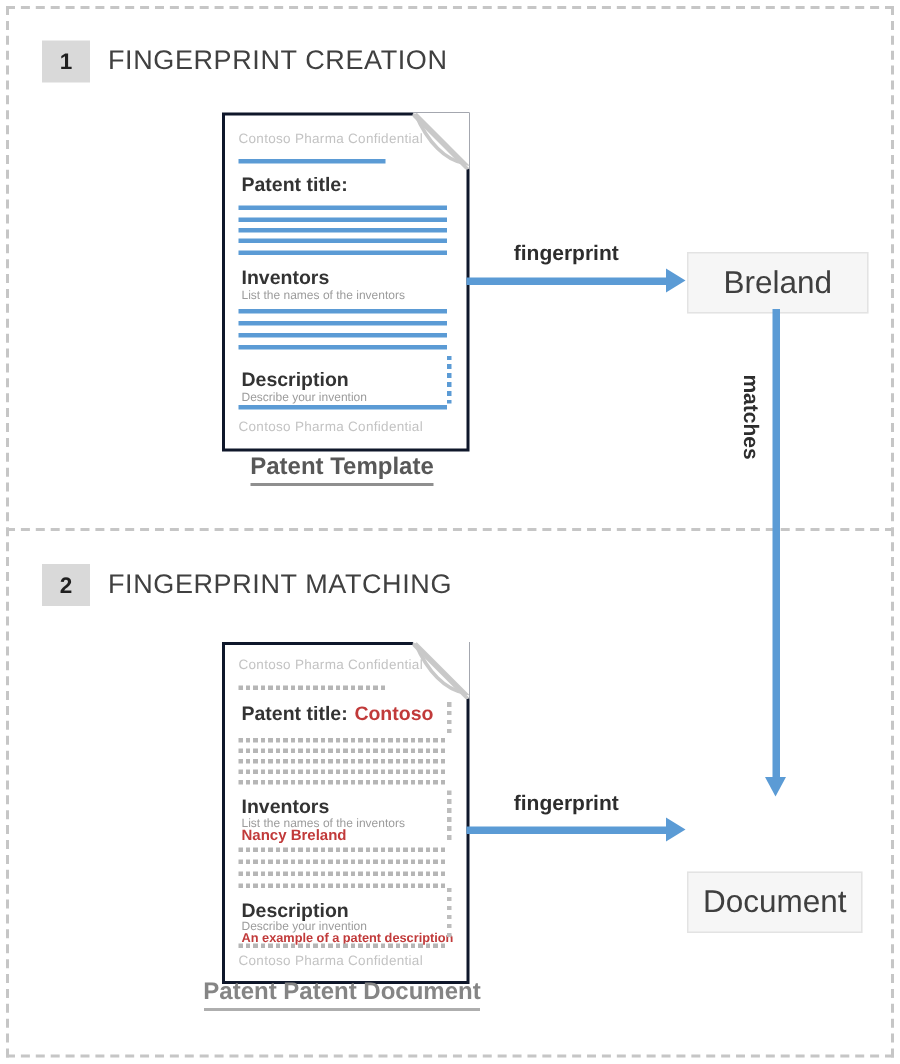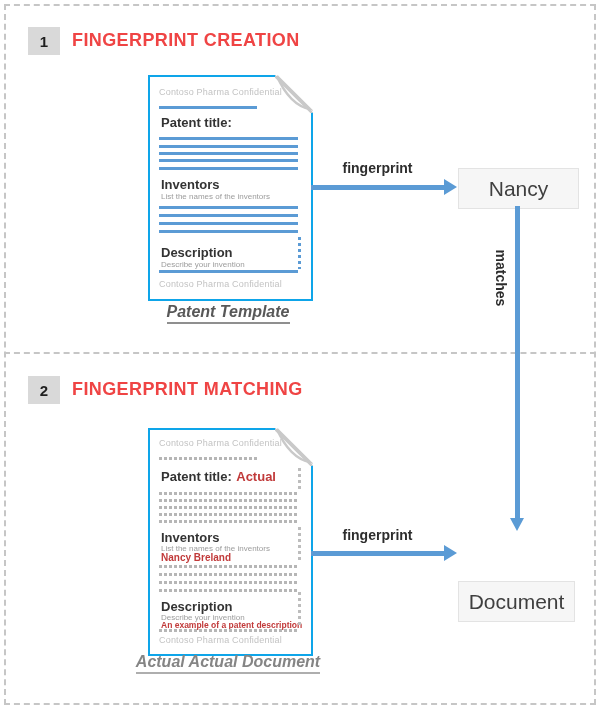--- a/index.html
+++ b/index.html
@@ -7,35 +7,35 @@
          font-family:"Liberation Sans",sans-serif;}
   .abs{position:absolute;}
 
   
   #outer-frame{left:4px;top:4px;width:588px;height:697px;border:2px dashed #c6c6c6;}
   #section-divider{left:4px;top:352px;width:592px;border-top:2px dashed #c6c6c6;}
 
   
   .badge{width:32px;height:28px;background:#d9d9d9;color:#1f1f1f;font-size:15px;font-weight:700;
          display:flex;align-items:center;justify-content:center;}
-  .sec-title{font-size:18px;font-weight:700;letter-spacing:.4px;color:#ef4444;white-space:nowrap;}
+  .sec-title{font-size:18px;font-weight:400;letter-spacing:.4px;color:#404040;white-space:nowrap;}
 
   
-  .doc{background:#ffffff;border:2px solid #0ea5e9;}
+  .doc{background:#ffffff;border:2px solid #0f172a;}
   .fold{position:absolute;top:-2px;right:-2px;}
   .doc-inner{position:absolute;inset:0;}
   .conf{font-size:9px;color:#c3c3c3;letter-spacing:.2px;white-space:nowrap;}
   .h-line{height:3px;background:#5B9BD5;}
   .squig{height:3px;background:repeating-linear-gradient(90deg,#b6b6b6 0 3px,rgba(0,0,0,0) 3px 5px);}
   .vdots-blue{width:3px;background:repeating-linear-gradient(180deg,#5B9BD5 0 3px,rgba(0,0,0,0) 3px 6px);}
   .vdots-gray{width:3px;background:repeating-linear-gradient(180deg,#bdbdbd 0 3px,rgba(0,0,0,0) 3px 6px);}
   .fld{font-size:13px;font-weight:800;color:#333333;white-space:nowrap;}
   .hint{font-size:8px;color:#9c9c9c;white-space:nowrap;}
   .redval{color:#C13A3A;font-weight:800;white-space:nowrap;}
-  .cap-wrap{text-align:center;white-space:nowrap;font-style:italic;}
+  .cap-wrap{text-align:center;white-space:nowrap;}
   .cap1{display:inline-block;font-size:16px;font-weight:700;color:#585858;
         border-bottom:2px solid #8f8f8f;padding-bottom:1px;}
   .cap2{display:inline-block;font-size:16px;font-weight:700;color:#858585;
         border-bottom:2px solid #aeaeae;padding-bottom:1px;}
 
   
   .arrow-h{display:flex;align-items:center;height:16px;}
   .arrow-h .shaft{flex:1;height:5px;background:#5B9BD5;}
   .arrow-h .head{width:0;height:0;border-top:8px solid rgba(0,0,0,0);
                  border-bottom:8px solid rgba(0,0,0,0);border-left:13px solid #5B9BD5;}
@@ -91,38 +91,38 @@
   </div>
   <div class="abs cap-wrap" style="left:108px;top:303px;width:240px;">
     <span class="cap1">Patent Template</span>
   </div>
 
   <div class="abs arrow-label" style="left:311px;top:160px;width:133px;">fingerprint</div>
   <div class="abs arrow-h" style="left:311px;top:179px;width:146px;">
     <div class="shaft"></div>
     <div class="head"></div>
   </div>
-  <div class="abs node" style="left:458px;top:168px;width:119px;height:39px;">Nancy</div>
+  <div class="abs node" style="left:458px;top:168px;width:119px;height:39px;">Breland</div>
 
   <div class="abs arrow-v" style="left:510px;top:206px;height:325px;">
     <div class="vshaft"></div>
     <div class="vhead"></div>
   </div>
   <div class="abs" id="matches-label" style="left:501px;top:278px;">matches</div>
 
   <div class="abs badge" style="left:28px;top:376px;">2</div>
   <div class="abs sec-title" style="left:72px;top:379px;">FINGERPRINT MATCHING</div>
 
   <div class="abs doc" style="left:148px;top:428px;width:161px;height:224px;">
     <div class="doc-inner">
       <div class="abs conf" style="left:9px;top:8px;">Contoso Pharma Confidential</div>
       <div class="abs squig" style="left:9px;top:27px;width:98px;"></div>
       <div class="abs" style="left:11px;top:37px;">
         <span class="fld">Patent title:</span>
-        <span class="fld redval" style="font-size:13px;">Actual</span>
+        <span class="fld redval" style="font-size:13px;">Contoso</span>
       </div>
       <div class="abs vdots-gray" style="right:10px;top:38px;height:22px;"></div>
       <div class="abs squig" style="left:9px;top:62px;width:139px;"></div>
       <div class="abs squig" style="left:9px;top:69px;width:139px;"></div>
       <div class="abs squig" style="left:9px;top:76px;width:139px;"></div>
       <div class="abs squig" style="left:9px;top:83px;width:139px;"></div>
       <div class="abs squig" style="left:9px;top:90px;width:139px;"></div>
       <div class="abs fld" style="left:11px;top:100px;">Inventors</div>
       <div class="abs hint" style="left:11px;top:114px;">List the names of the inventors</div>
       <div class="abs redval" style="left:11px;top:122px;font-size:10px;">Nancy Breland</div>
@@ -138,21 +138,21 @@
       <div class="abs squig" style="left:9px;top:199px;width:139px;"></div>
       <div class="abs conf" style="left:9px;top:205px;">Contoso Pharma Confidential</div>
     </div>
     <svg class="fold" width="38" height="38" viewBox="0 0 38 38">
       <path d="M0 0 L38 0 L38 38 Z" fill="#ffffff"></path>
       <path d="M2 1 L35 34 C22 32 10 20 2 1 Z" fill="#ffffff" stroke="#c9c9c9" stroke-width="2.4"></path>
       <path d="M0 1 L37 38" stroke="#c9c9c9" stroke-width="2.4" fill="none"></path>
     </svg>
   </div>
   <div class="abs cap-wrap" style="left:108px;top:653px;width:240px;">
-    <span class="cap2">Actual Actual Document</span>
+    <span class="cap2">Patent Patent Document</span>
   </div>
 
   <div class="abs arrow-label" style="left:311px;top:527px;width:133px;">fingerprint</div>
   <div class="abs arrow-h" style="left:311px;top:545px;width:146px;">
     <div class="shaft"></div>
     <div class="head"></div>
   </div>
   <div class="abs node" style="left:458px;top:533px;width:115px;height:39px;margin-top:48px;">Document</div>
 </div>
 

